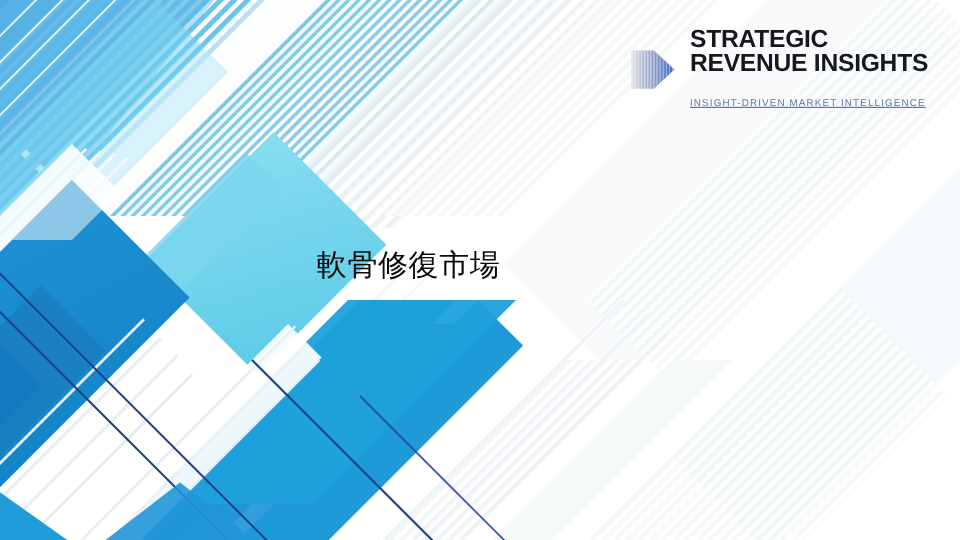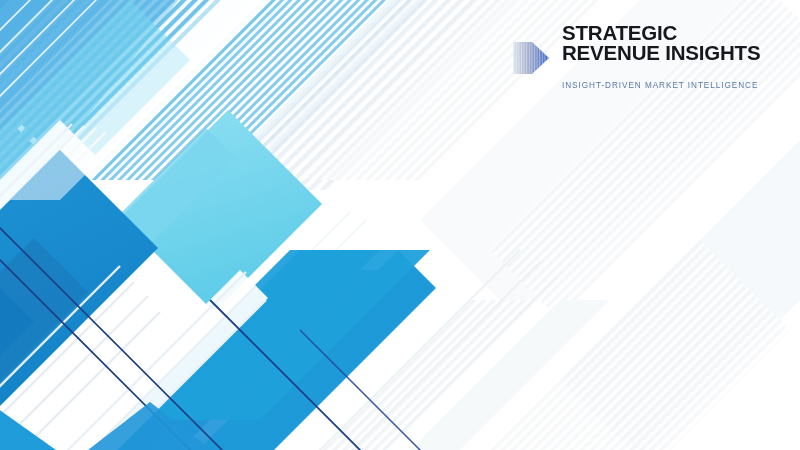--- a/index.html
+++ b/index.html
@@ -25,21 +25,21 @@
     top: 0;
     width: 800px;
     height: 450px;
     overflow: hidden;
     pointer-events: none;
   }
 
   
   .logo {
     position: absolute;
-    left: 508px;
+    left: 521px;
     top: 25px;
     width: 232px;
     height: 66px;
     display: flex;
     align-items: center;
   }
   .logo-mark {
     width: 46px;
     height: 46px;
     flex: 0 0 46px;
@@ -61,20 +61,21 @@
     white-space: nowrap;
   }
   .logo-tagline {
     color: #5878a8;
     font-size: 8.2px;
     letter-spacing: 0.95px;
     line-height: 14px;
     margin-top: 16px;
     white-space: nowrap;
     font-family: "Liberation Sans", sans-serif;
+    text-decoration: underline;
   }
 
   
   .headline {
     position: absolute;
     left: 264px;
     top: 206px;
     font-size: 25px;
     line-height: 30px;
     color: #0a0a0a;
@@ -297,15 +298,16 @@
         <path d="M5,7 L5,39 L24,39 L41,23 L24,7 Z" fill="none"></path>
       </svg>
     </div>
     <div class="logo-text">
       <div class="logo-line1">STRATEGIC</div>
       <div class="logo-line2">REVENUE INSIGHTS</div>
       <div class="logo-tagline">INSIGHT-DRIVEN MARKET INTELLIGENCE</div>
     </div>
   </div>
 
+  <div class="headline">軟骨修復市場</div>
 
 
 </div>
 
 </body></html>

